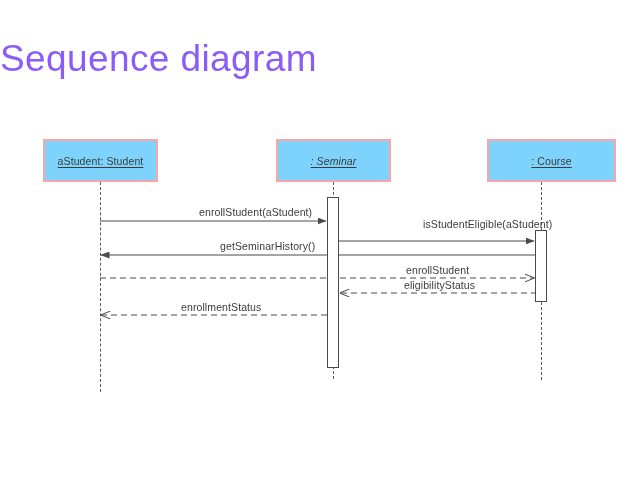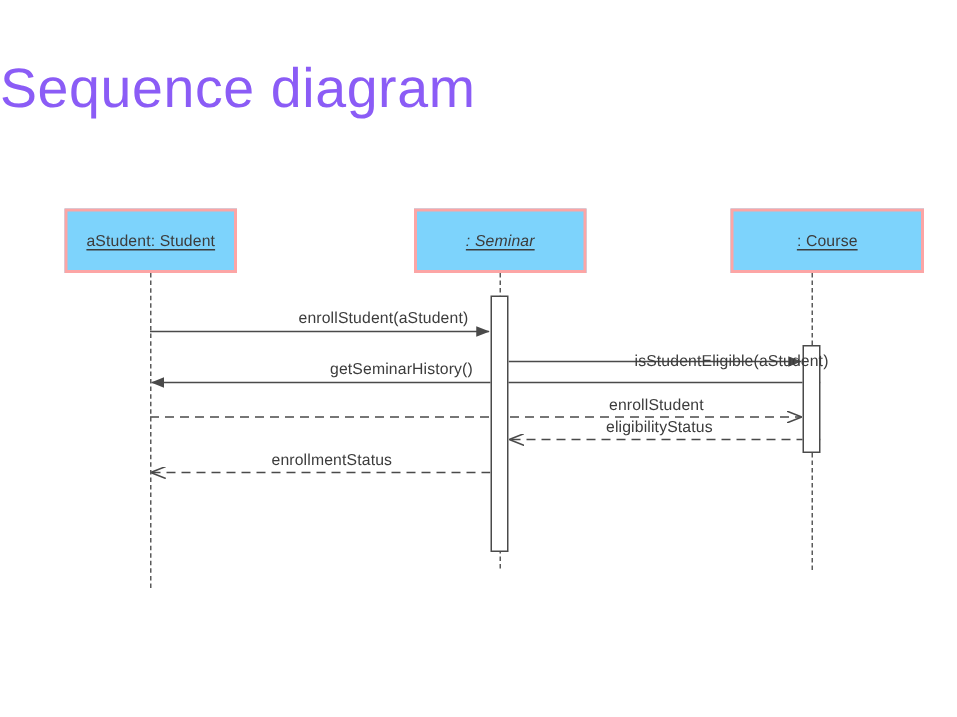--- a/index.html
+++ b/index.html
@@ -134,21 +134,21 @@
         </div>
         <div class="activation" style="left: 327px; top: 197px; width: 12px; height: 171px;"></div>
         <div class="lifeline-stem" style="left: 540.5px; top: 182px; height: 198px;"></div>
         <div class="lifeline-box" style="left: 487px; top: 139px; width: 129px; height: 43px;">
           <span class="lifeline-label">: Course</span>
         </div>
         <div class="activation" style="left: 535px; top: 230px; width: 12px; height: 72px;"></div>
       </div>
     <div id="label-layer">
         <div class="msg-label" style="left: 155px; top: 206px; margin-left: 44px;">enrollStudent(aStudent)</div>
-        <div class="msg-label" style="left: 375px; top: 235px; padding-left: 48px;">isStudentEligible(aStudent)</div>
+        <div class="msg-label" style="left: 375px; top: 218px; padding-left: 48px;">isStudentEligible(aStudent)</div>
         <div class="msg-label" style="left: 172px; top: 240px; margin-left: 48px;">getSeminarHistory()</div>
         <div class="msg-label" style="left: 406px; top: 264px;">enrollStudent</div>
         <div class="msg-label" style="left: 404px; top: 279px;">eligibilityStatus</div>
         <div class="msg-label" style="left: 181px; top: 301px;">enrollmentStatus</div>
       </div>
 
   </div>
 </div>
 
 </body></html>

